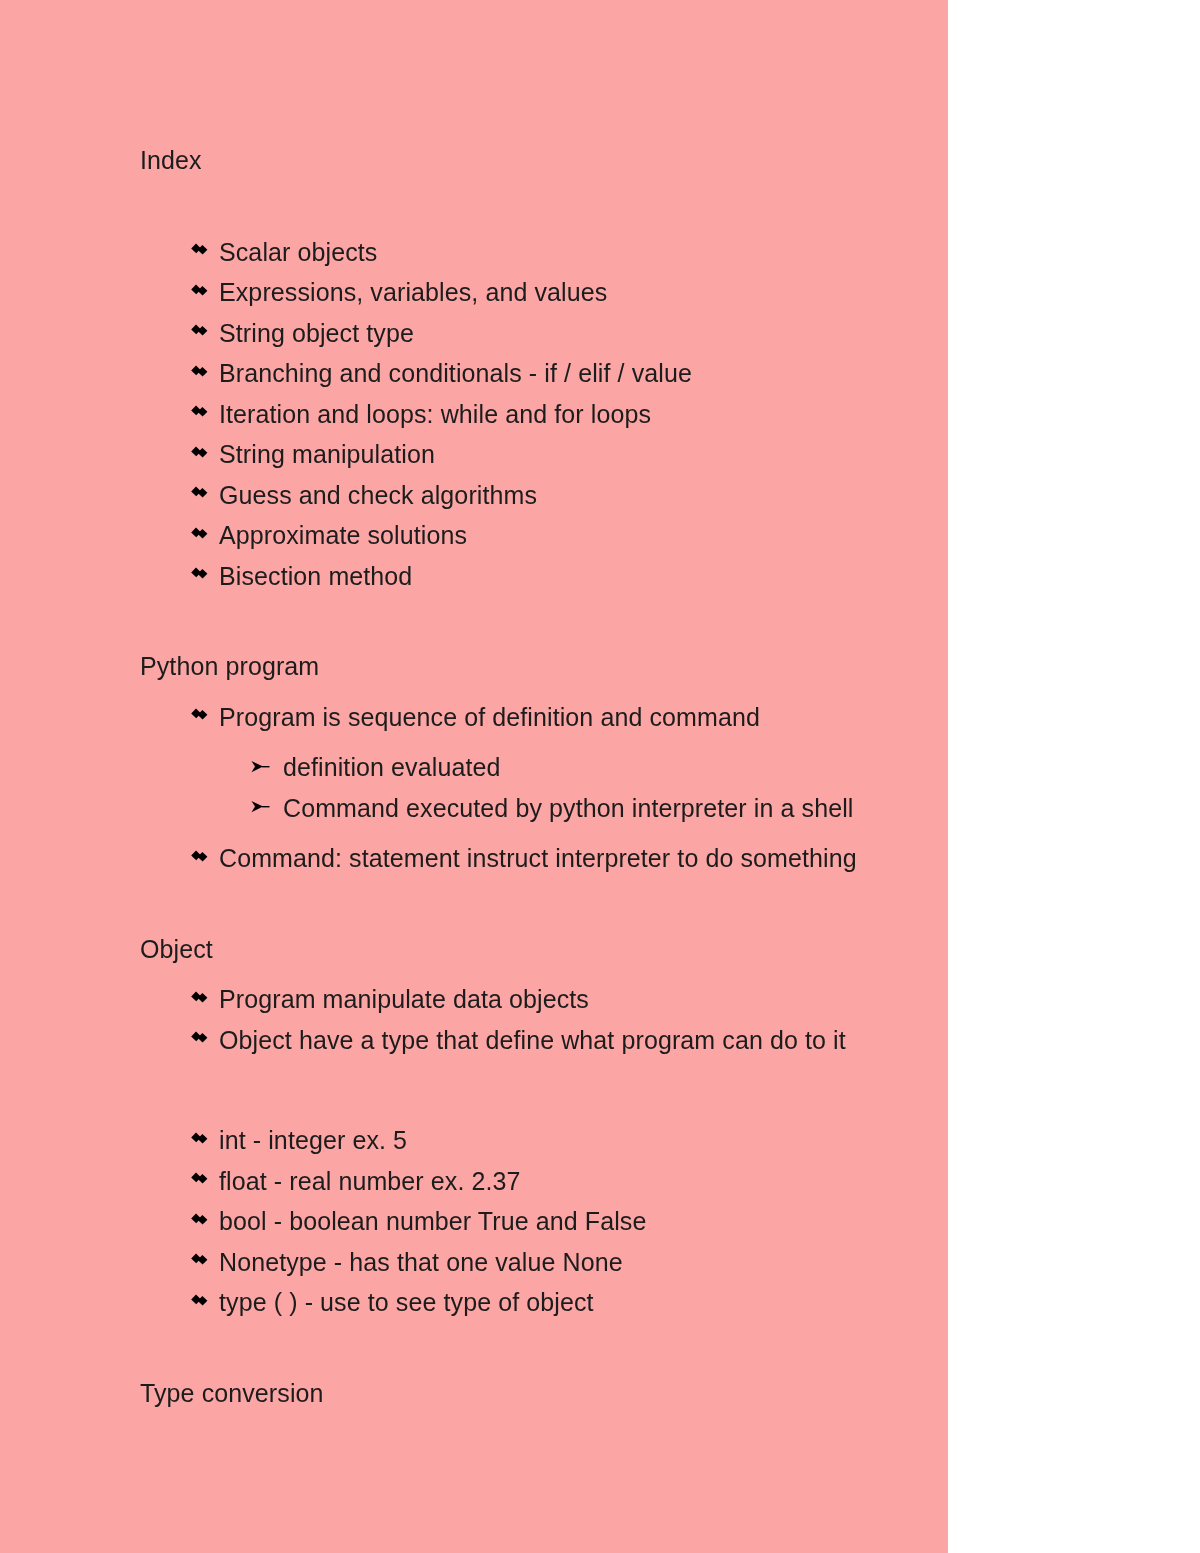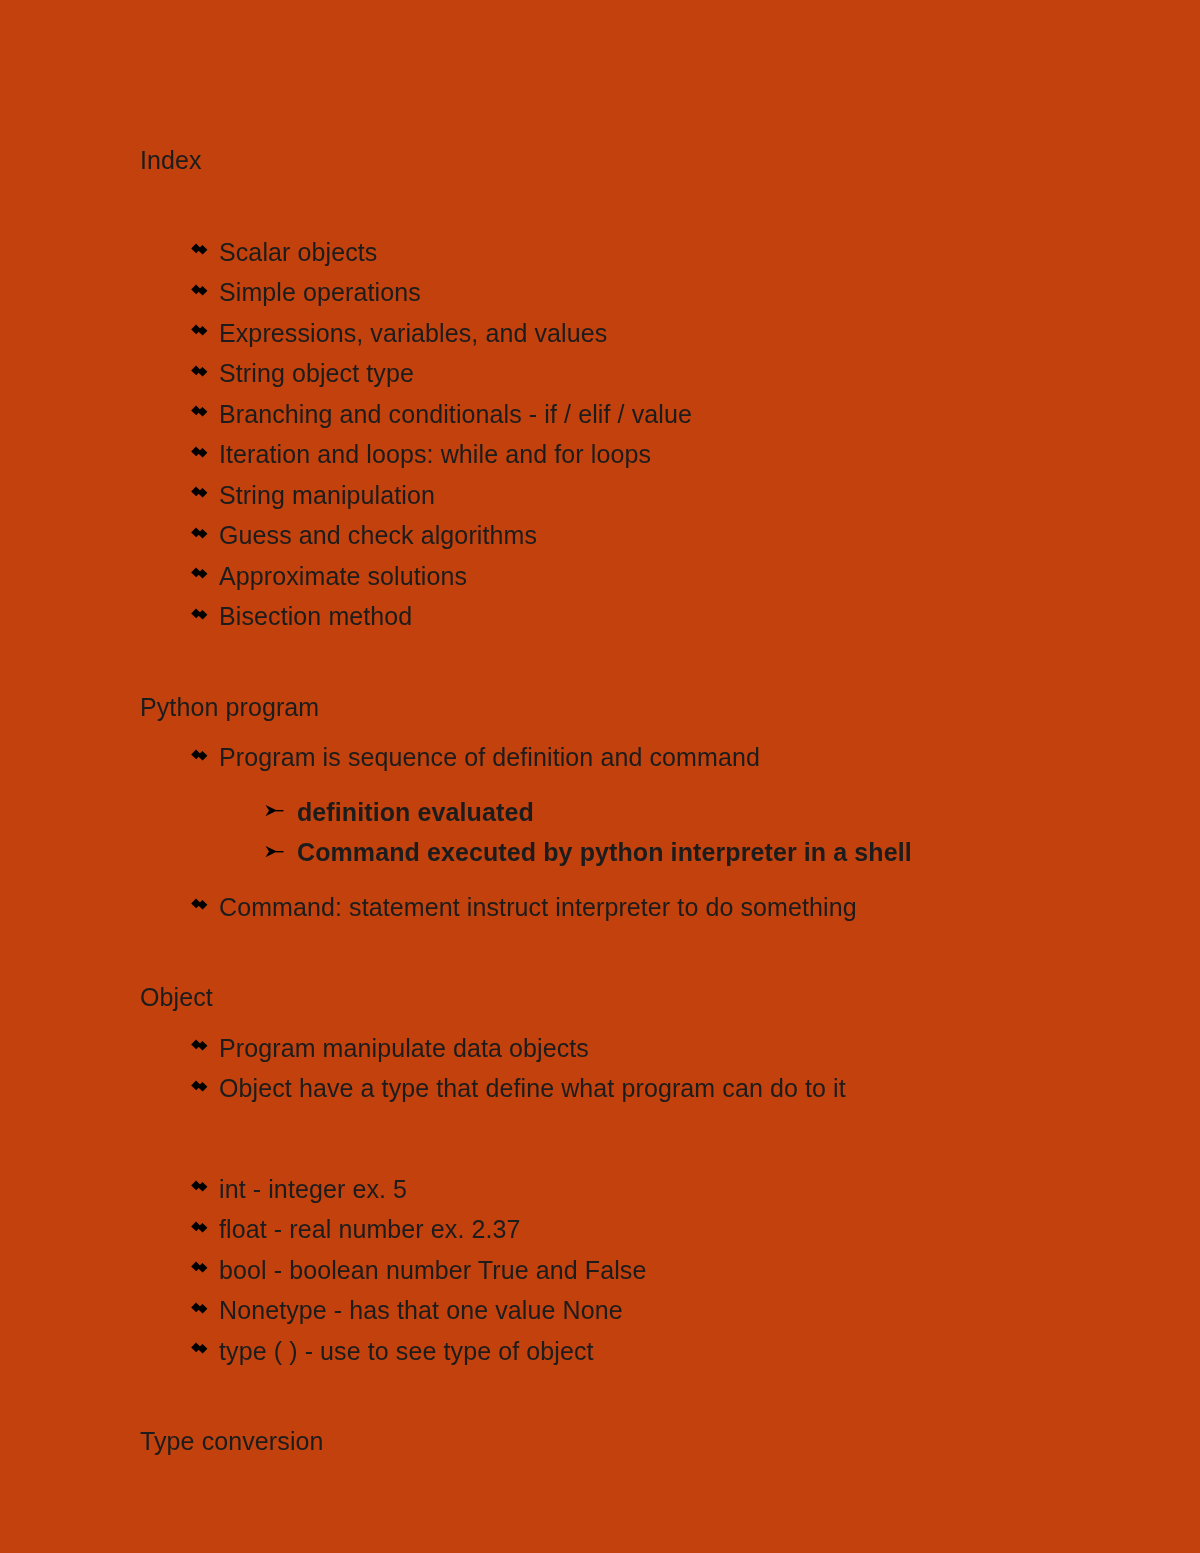--- a/index.html
+++ b/index.html
@@ -12,25 +12,25 @@
     width: 1200px;
     height: 1553px;
     font-family: "Liberation Sans", "DejaVu Sans", sans-serif;
     color: #1a1a1a;
     -webkit-font-smoothing: antialiased;
     overflow: hidden;
   }
 
   .page {
     position: relative;
-    width: 1200px;
+    width: 948px;
     height: 1553px;
     box-sizing: border-box;
     padding: 140px 59px 0 140px;
-    background: #c2410c;
+    background: #fca5a5;
   }
 
   
   .heading {
     font-size: 25px;
     line-height: 40.5px;
     letter-spacing: 0.1px;
     color: #1c1c1c;
     white-space: nowrap;
   }
@@ -63,23 +63,22 @@
     height: 40.5px;
     line-height: 40.5px;
     font-size: 20px;
     color: #000000;
     display: block;
   }
 
   
   ul.lvl2 {
     list-style: none;
-    margin: 14px;
+    margin: 0;
     padding: 0;
-    font-weight: bold;
   }
   ul.lvl2 > li {
     position: relative;
     padding-left: 143px;     
     font-size: 25px;
     line-height: 40.5px;
     letter-spacing: 0.1px;
     color: #1c1c1c;
     white-space: nowrap;
   }
@@ -121,29 +120,20 @@
       </span>
       <span>Scalar objects</span>
     </li>
     <li>
       <span class="bullet-diamond">
         <svg class="glyph" width="19" height="19" viewBox="0 0 19 19" aria-hidden="true">
           <polygon points="1.2,6.4 6.0,1.6 11.0,6.4 6.2,11.2" fill="#000000"></polygon>
           <polygon points="7.6,7.8 12.4,3.0 17.4,7.8 12.6,12.6" fill="#000000"></polygon>
         </svg>
       </span>
-      <span>Simple operations</span>
-    </li>
-    <li>
-      <span class="bullet-diamond">
-        <svg class="glyph" width="19" height="19" viewBox="0 0 19 19" aria-hidden="true">
-          <polygon points="1.2,6.4 6.0,1.6 11.0,6.4 6.2,11.2" fill="#000000"></polygon>
-          <polygon points="7.6,7.8 12.4,3.0 17.4,7.8 12.6,12.6" fill="#000000"></polygon>
-        </svg>
-      </span>
       <span>Expressions, variables, and values</span>
     </li>
     <li>
       <span class="bullet-diamond">
         <svg class="glyph" width="19" height="19" viewBox="0 0 19 19" aria-hidden="true">
           <polygon points="1.2,6.4 6.0,1.6 11.0,6.4 6.2,11.2" fill="#000000"></polygon>
           <polygon points="7.6,7.8 12.4,3.0 17.4,7.8 12.6,12.6" fill="#000000"></polygon>
         </svg>
       </span>
       <span>String object type</span>

